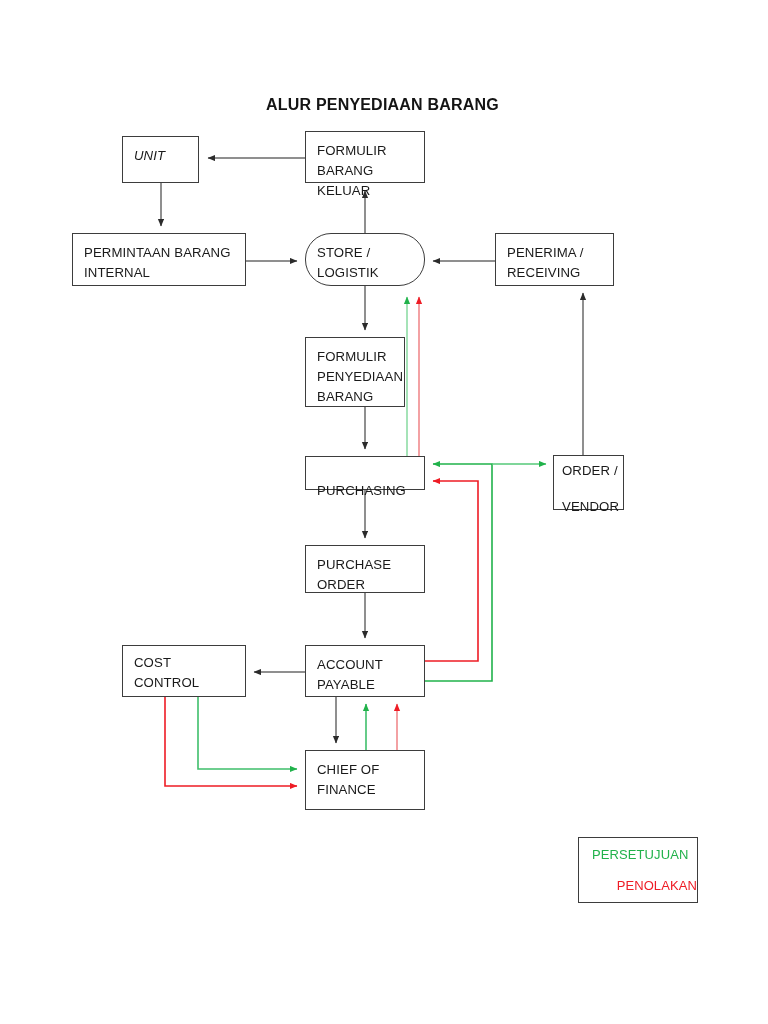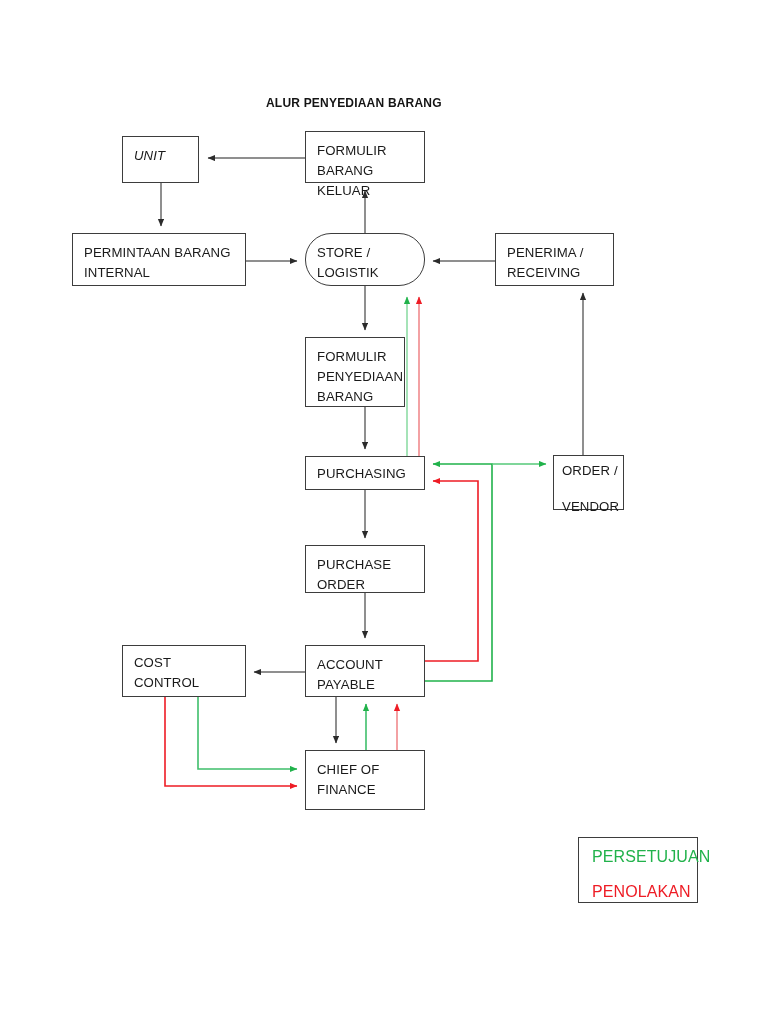--- a/index.html
+++ b/index.html
@@ -35,40 +35,40 @@
     background: #ffffff;
     color: #1a1a1a;
     font-size: 13.2px;
     line-height: 1.52;
     padding: 9px 10px 7px 11px;
     white-space: pre-line;
     letter-spacing: 0.1px;
   }
   .title {
     position: absolute;
-    font-size: 12px;
+    font-size: 16px;
     font-weight: bold;
     color: #141414;
     letter-spacing: 0.2px;
     white-space: nowrap;
   }
   .legend-box {
     position: absolute;
     box-sizing: border-box;
     border: 1.4px solid #3d3d3d;
     background: #ffffff;
     padding: 10px 0 0 13px;
   }
   .legend-row {
-    font-size: 16px;
+    font-size: 13px;
     line-height: 1.1;
     letter-spacing: 0.1px;
   }
   .legend-approve { color: #21b24b; margin-bottom: 17px; }
-  .legend-reject  { color: #ee1c25; }
+  .legend-reject  { color: #ee1c25; text-align: right; }
 </style>
 </head>
 <body>
 
 <div id="canvas">
 
   <div class="title" style="left:266px; top:96px;">ALUR PENYEDIAAN BARANG</div>
 
   <svg id="svg-layer" viewBox="0 0 768 1024" xmlns="http://www.w3.org/2000/svg">
     <defs>
@@ -136,21 +136,21 @@
 
   <div class="node" style="left:305px; top:233px; width:120px; height:53px;border-radius:26px;">STORE / LOGISTIK</div>
 
   <div class="node" style="left:495px; top:233px; width:119px; height:53px;">PENERIMA /
 RECEIVING</div>
 
   <div class="node" style="left:305px; top:337px; width:100px; height:70px;">FORMULIR
 PENYEDIAAN
 BARANG</div>
 
-  <div class="node" style="left:305px; top:456px; width:120px; height:34px; padding-top:7px;">PURCHASING</div>
+  <div class="node" style="left:305px; top:456px; width:120px; height:34px; padding-top:24px;">PURCHASING</div>
 
   <div class="node" style="left:553px; top:455px; width:71px; height:55px; padding:6px 0 0 8px; line-height:1.35;">ORDER /
 
 VENDOR</div>
 
   <div class="node" style="left:305px; top:545px; width:120px; height:48px;">PURCHASE
 ORDER</div>
 
   <div class="node" style="left:122px; top:645px; width:124px; height:52px; padding-top:7px;">COST CONTROL</div>
 

